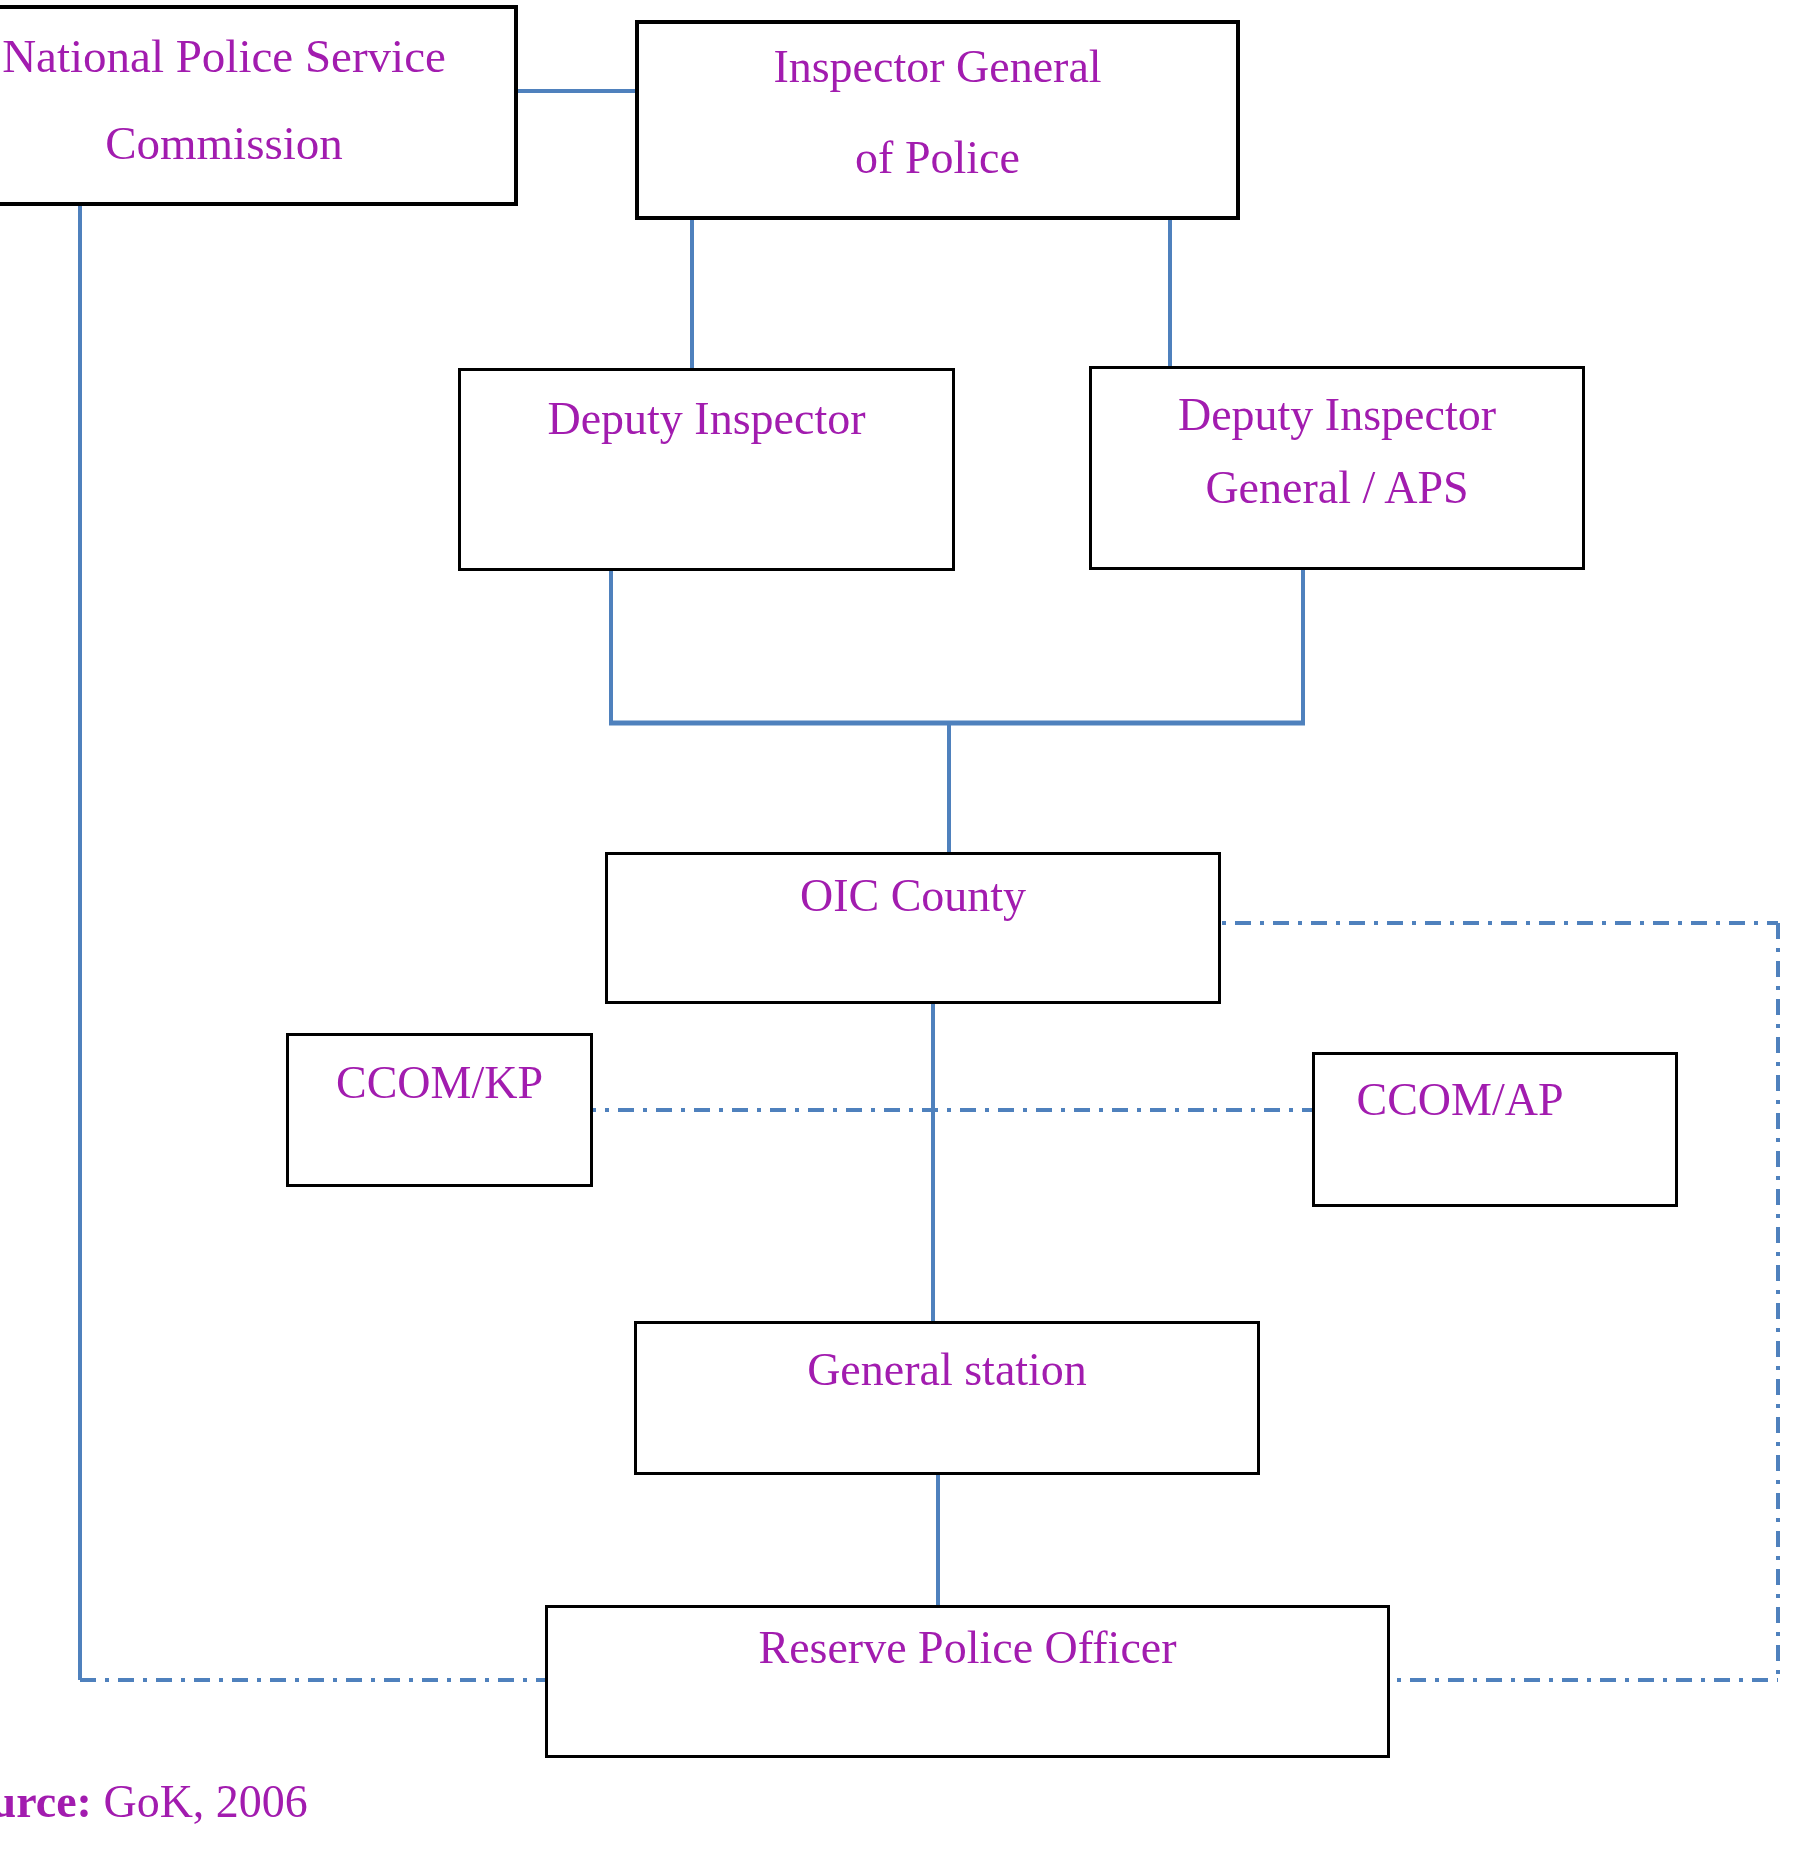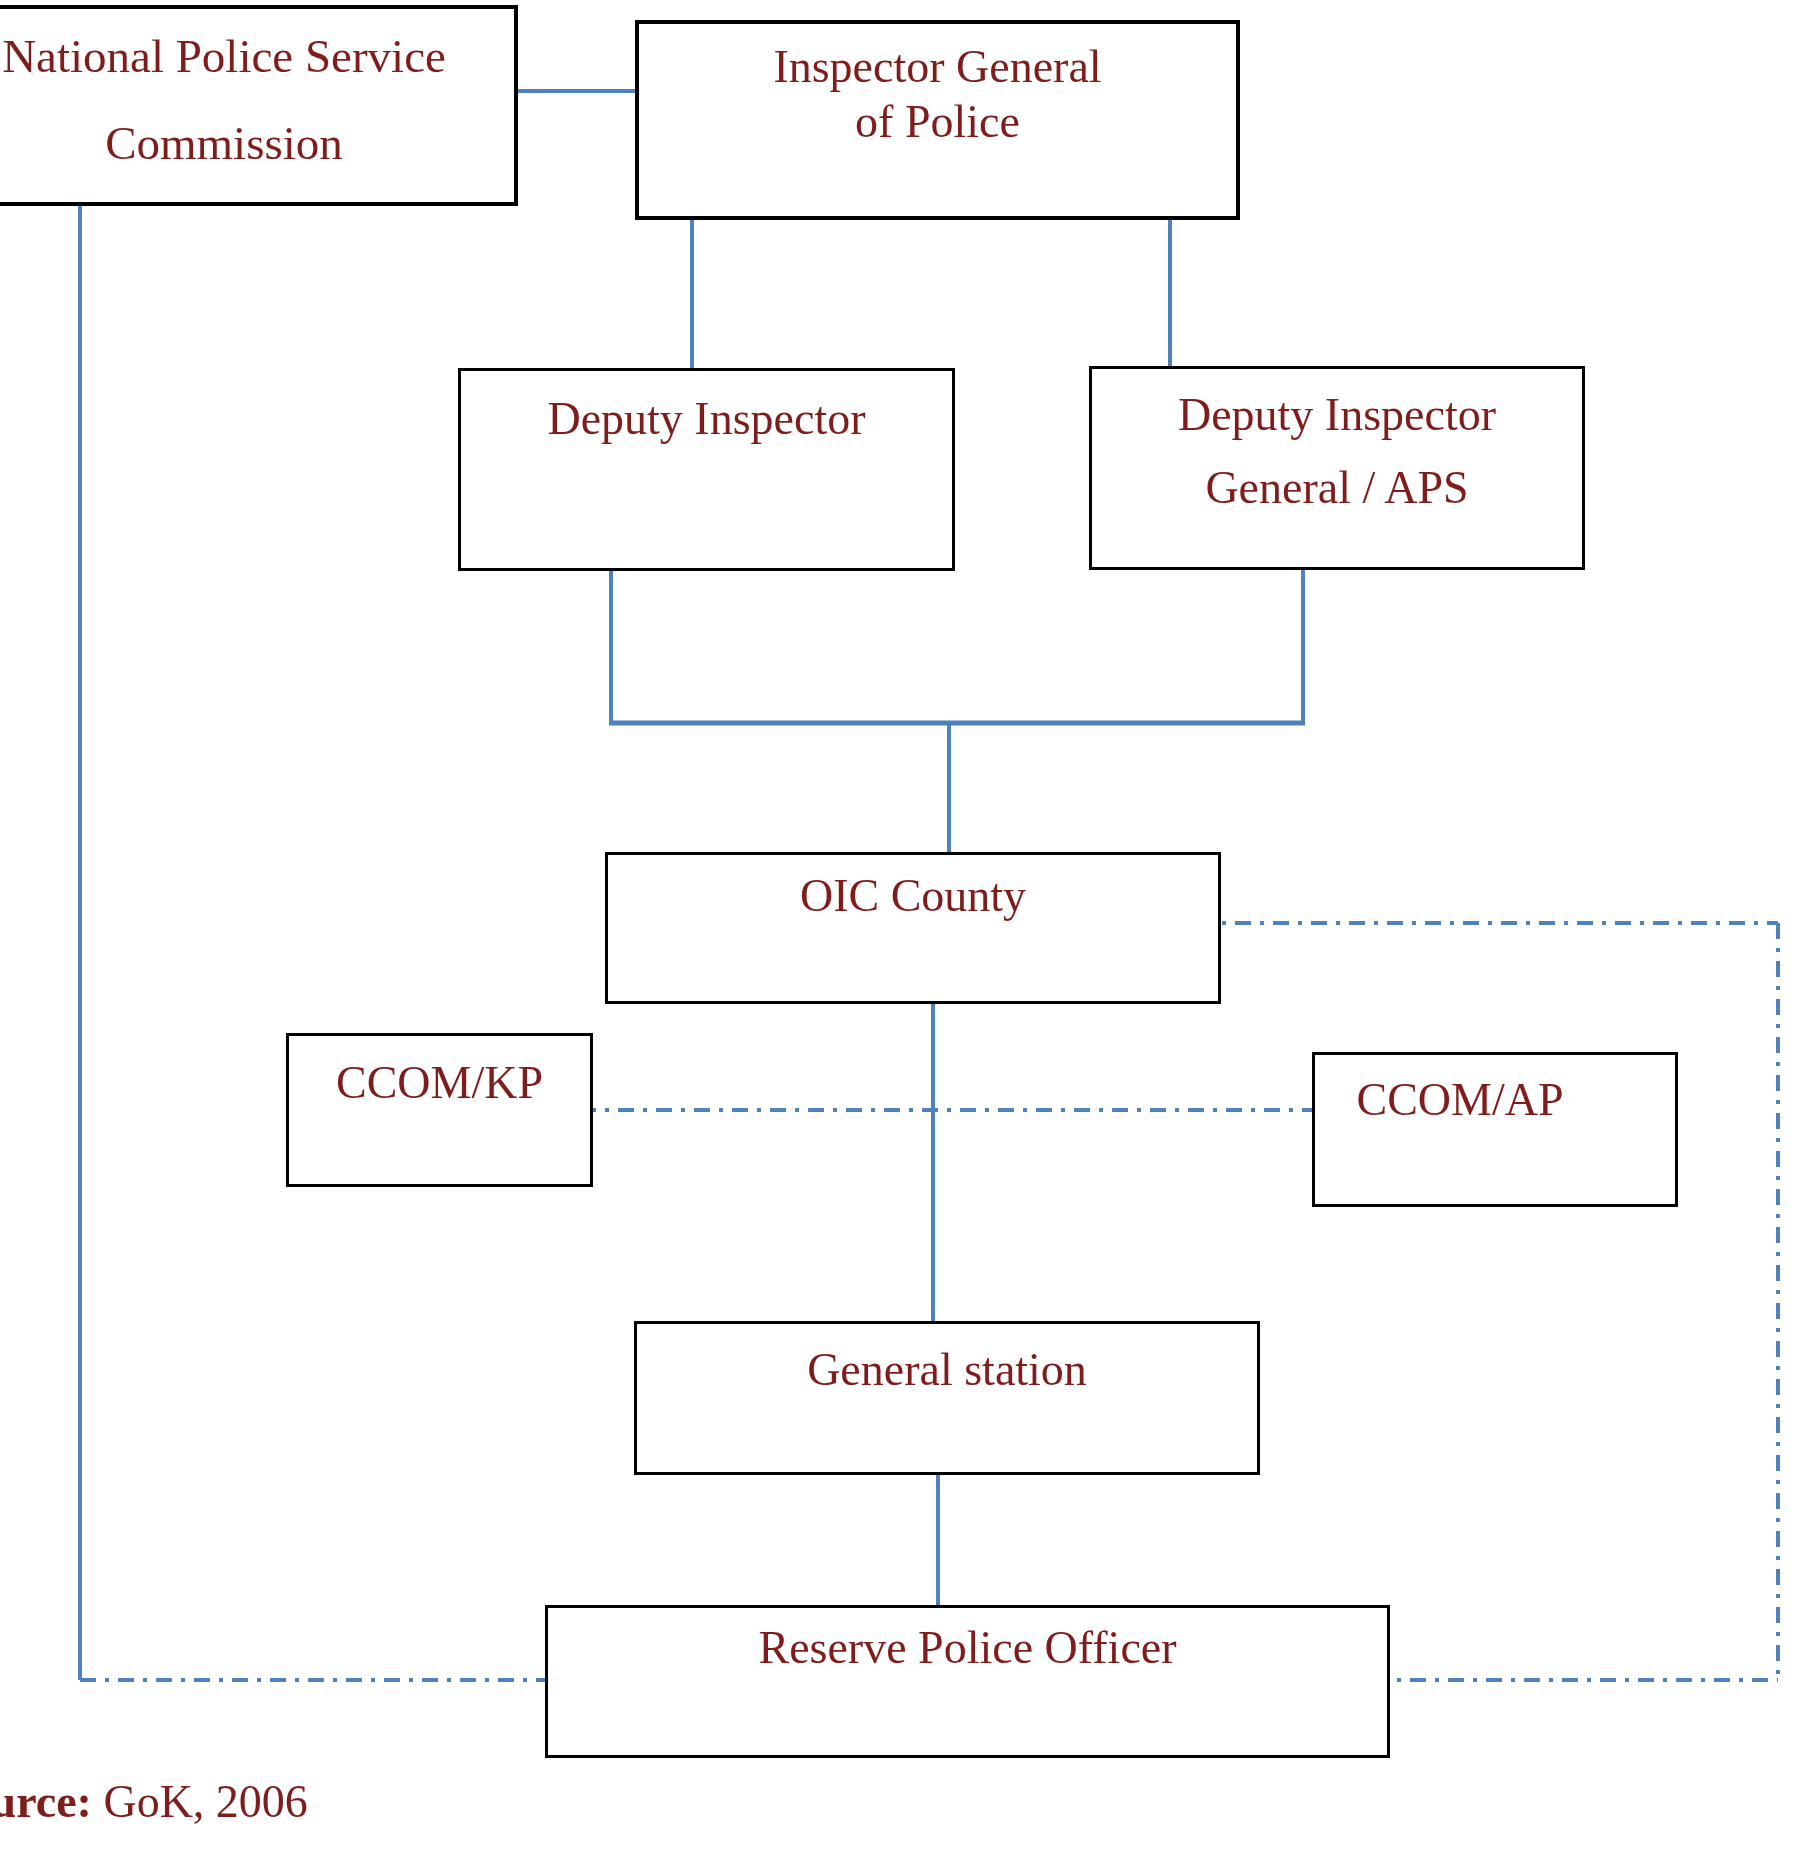--- a/index.html
+++ b/index.html
@@ -2,21 +2,21 @@
 <html><head>
 <meta charset="utf-8">
 <style>
   html,body { margin:0; padding:0; background:#ffffff; }
   .canvas {
     position:relative;
     width:1812px; height:1848px;
     background:#ffffff;
     overflow:hidden;
     font-family:"Liberation Serif", serif;
-    color:#7f1d1d;
+    color:#a21caf;
   }
   .lines-layer {
     position:absolute; left:0; top:0; width:1812px; height:1849px;
     z-index:1;
   }
   .node {
     position:absolute;
     box-sizing:border-box;
     border:3px solid #000000;
     background:#ffffff;
@@ -26,21 +26,21 @@
     text-align:center;
     z-index:2;
     font-size:46px;
   }
   .node span {
     display:block;
     line-height:55px;
     white-space:nowrap;
   }
   #node-npsc    { left:-70px;  top:5px;    width:588px; height:201px; border-width:4px; font-size:47px; padding-top:20px; row-gap:32px; }
-  #node-ig      { left:635px;  top:20px;   width:605px; height:200px; border-width:4px; padding-top:15px; }
+  #node-ig      { left:635px;  top:20px;   width:605px; height:200px; border-width:4px; padding-top:15px; row-gap:36px; }
   #node-dig-kps { left:458px;  top:368px;  width:497px; height:203px; padding-top:20px; row-gap:18px; }
   #node-dig-aps { left:1089px; top:366px;  width:496px; height:204px; padding-top:18px; row-gap:18px; }
   #node-oic     { left:605px;  top:852px;  width:616px; height:152px; padding-top:13px; }
   #node-ccom-kp { left:238px;  top:1033px; width:307px; height:154px; padding-top:19px;margin-left:48px; }
   #node-ccom-ap { left:1312px; top:1052px; width:366px; height:155px; padding-top:17px; padding-right:70px; }
   #node-police  { left:634px;  top:1321px; width:626px; height:154px; padding-top:18px; }
   #node-reserve { left:545px;  top:1605px; width:845px; height:153px; padding-top:12px; }
   .source-note {
     position:absolute;
     left:-58px; top:1776px;

